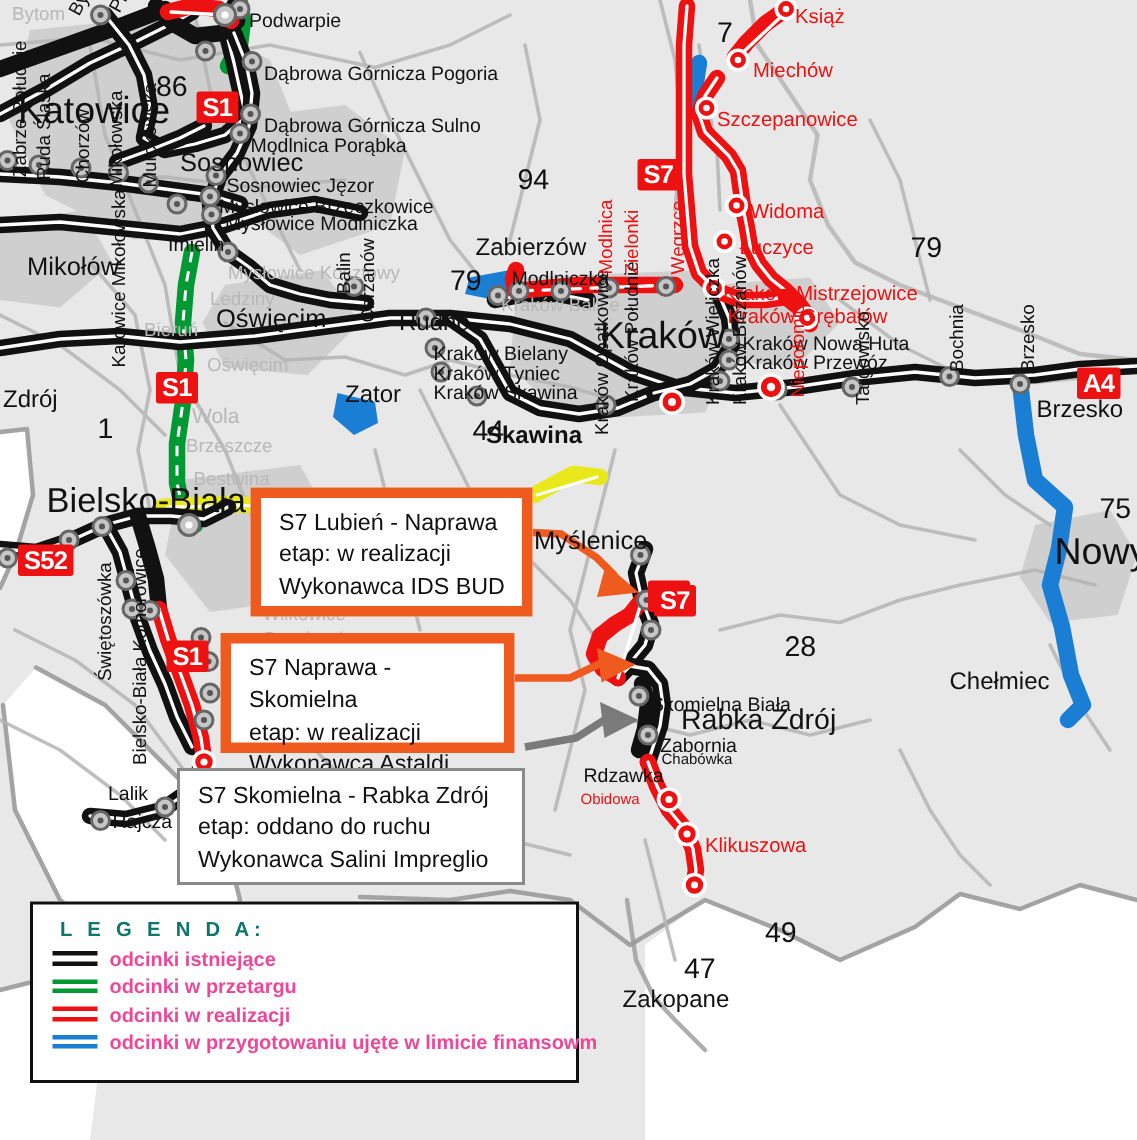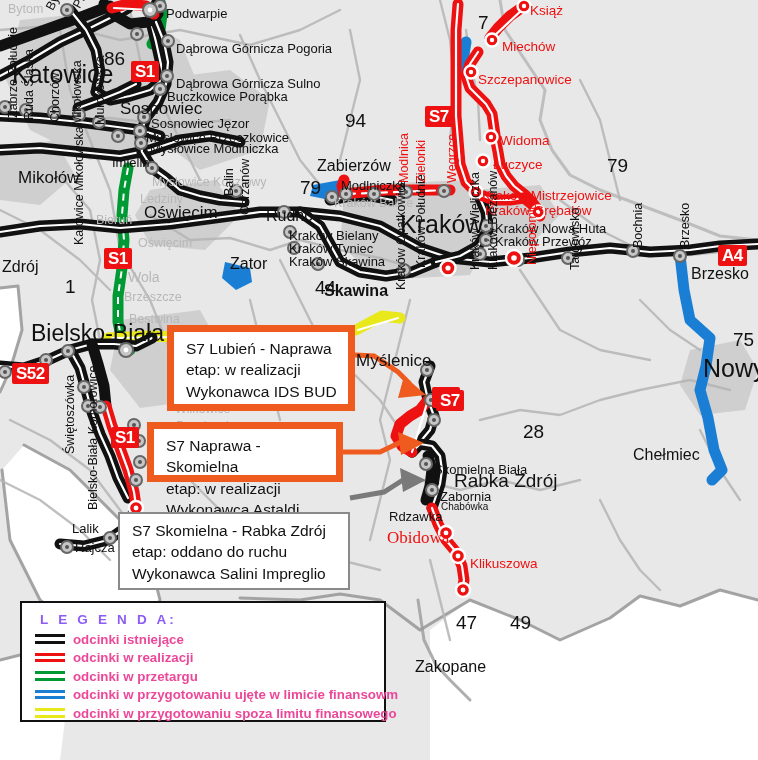--- a/index.html
+++ b/index.html
@@ -11,21 +11,21 @@
   .lbl.gry{color:#b8b8b8;}
   .shield{position:absolute;background:#ee1111;color:#fff;font-weight:bold;
           border-radius:2px;text-align:center;line-height:1;padding:2px 4px;
           font-size:17px;letter-spacing:-0.5px;}
   .callout{position:absolute;background:#fff;box-sizing:border-box;
            font-size:15.5px;color:#111;line-height:1.38;padding:6px 10px 5px 12px;}
   .callout.org{border:7px solid #0f172a;}
   .callout.gry2{border:2px solid #8a8a8a;}
   .legend{position:absolute;left:20px;top:601px;width:366px;height:121px;
           background:#fff;border:2.5px solid #111;box-sizing:border-box;padding:7px 0 0 13px;}
-  .legend .ttl{font-size:13.5px;font-weight:bold;letter-spacing:3.2px;color:#8b5cf6;margin:2px 0 3px 5px;}
+  .legend .ttl{font-size:13.5px;font-weight:bold;letter-spacing:3.2px;color:#0f766e;margin:2px 0 3px 5px;}
   .legend .row{display:flex;align-items:center;height:18.5px;}
   .legend .sw{width:30px;height:10px;margin-right:8px;flex:none;position:relative;}
   .legend .sw i{position:absolute;left:0;width:30px;height:3px;display:block;}
   .legend .sw i.a{top:0px;}
   .legend .sw i.b{top:4px;background:#fff;height:2px;}
   .legend .sw i.c{top:6.5px;}
   .legend .txt{font-size:13.3px;font-weight:bold;color:#ec4899;white-space:nowrap;}
 </style>
 </head>
 <body>
@@ -479,21 +479,21 @@
       <div class="lbl " style="left: 324px; top: 282px; font-size: 16px; font-weight: bold;">Skawina</div>
       <div class="lbl " style="left: 2px; top: 258px; font-size: 16px; font-weight: normal;">Zdrój</div>
       <div class="lbl " style="left: 230px; top: 255px; font-size: 16px; font-weight: normal;">Zator</div>
       <div class="lbl " style="left: 633px; top: 446px; font-size: 16px; font-weight: normal;">Chełmiec</div>
       <div class="lbl " style="left: 415px; top: 658px; font-size: 16px; font-weight: normal;">Zakopane</div>
       <div class="lbl " style="left: 691px; top: 265px; font-size: 16px; font-weight: normal;">Brzesko</div>
       <div class="lbl " style="left: 266px; top: 207px; font-size: 16px; font-weight: normal;">Rudno</div>
       <div class="lbl " style="left: 166px; top: 6px; font-size: 13px;">Podwarpie</div>
       <div class="lbl " style="left: 176px; top: 41px; font-size: 13px;">Dąbrowa Górnicza Pogoria</div>
       <div class="lbl " style="left: 176px; top: 76px; font-size: 13px;">Dąbrowa Górnicza Sulno</div>
-      <div class="lbl " style="left: 167px; top: 89px; font-size: 13px;">Buczkowice Porąbka</div>
+      <div class="lbl " style="left: 167px; top: 89px; font-size: 13px;">Modlnica Porąbka</div>
       <div class="lbl " style="left: 151px; top: 116px; font-size: 13px;">Sosnowiec Jęzor</div>
       <div class="lbl " style="left: 146px; top: 130px; font-size: 13px;">Mysłowice Brzęczkowice</div>
       <div class="lbl " style="left: 150px; top: 141px; font-size: 13px;">Mysłowice Modlniczka</div>
       <div class="lbl " style="left: 112px; top: 155px; font-size: 13px;">Imielin</div>
       <div class="lbl " style="left: 289px; top: 228px; font-size: 13px;">Kraków Bielany</div>
       <div class="lbl " style="left: 289px; top: 241px; font-size: 13px;">Kraków Tyniec</div>
       <div class="lbl " style="left: 289px; top: 254px; font-size: 13px;">Kraków Skawina</div>
       <div class="lbl " style="left: 495px; top: 221px; font-size: 13px;">Kraków Nowa Huta</div>
       <div class="lbl " style="left: 495px; top: 234px; font-size: 13px;">Kraków Przewóz</div>
       <div class="lbl " style="left: 341px; top: 178px; font-size: 13px;">Modlniczka</div>
@@ -503,32 +503,32 @@
       <div class="lbl " style="left: 389px; top: 509px; font-size: 13px;">Rdzawka</div>
       <div class="lbl " style="left: 75px; top: 540px; font-size: 13px;">Rajcza</div>
       <div class="lbl " style="left: 72px; top: 521px; font-size: 13px;">Lalik</div>
       <div class="lbl red" style="left: 530px; top: 3px; font-size: 13.5px;">Książ</div>
       <div class="lbl red" style="left: 502px; top: 39px; font-size: 13.5px;">Miechów</div>
       <div class="lbl red" style="left: 478px; top: 72px; font-size: 13.5px;">Szczepanowice</div>
       <div class="lbl red" style="left: 500px; top: 133px; font-size: 13.5px;">Widoma</div>
       <div class="lbl red" style="left: 493px; top: 157px; font-size: 13.5px;">Łuczyce</div>
       <div class="lbl red" style="left: 482px; top: 188px; font-size: 13.5px;">Kraków Mistrzejowice</div>
       <div class="lbl red" style="left: 485px; top: 203px; font-size: 13.5px;">Kraków Grębałów</div>
-      <div class="lbl red" style="left: 387px; top: 528px; font-size: 17px; font-family: Liberation Serif, serif;">Obidowa</div>
+      <div class="lbl red" style="left: 387px; top: 528px; font-size: 10px;">Obidowa</div>
       <div class="lbl red" style="left: 470px; top: 556px; font-size: 13.5px;">Klikuszowa</div>
       <div class="lbl " style="left: 104px; top: 48px; font-size: 19px;">86</div>
       <div class="lbl " style="left: 345px; top: 110px; font-size: 19px;">94</div>
       <div class="lbl " style="left: 300px; top: 177px; font-size: 19px;">79</div>
       <div class="lbl " style="left: 607px; top: 155px; font-size: 19px;">79</div>
       <div class="lbl " style="left: 478px; top: 12px; font-size: 19px;">7</div>
       <div class="lbl " style="left: 315px; top: 277px; font-size: 19px;">44</div>
       <div class="lbl " style="left: 65px; top: 276px; font-size: 19px;">1</div>
       <div class="lbl " style="left: 523px; top: 421px; font-size: 19px;">28</div>
       <div class="lbl " style="left: 708px; top: 329px; font-size: 19px; margin-left: 25px;">75</div>
-      <div class="lbl " style="left: 456px; top: 612px; font-size: 19px;">47</div>
+      <div class="lbl " style="left: 456px; top: 636px; font-size: 19px;">47</div>
       <div class="lbl " style="left: 510px; top: 612px; font-size: 19px;">49</div>
       <div class="lbl gry" style="left: 8px; top: 2px; font-size: 12.5px;">Bytom</div>
       <div class="lbl gry" style="left: 140px; top: 192px; font-size: 12.5px;">Ledziny</div>
       <div class="lbl gry" style="left: 96px; top: 213px; font-size: 12.5px;">Bieruń</div>
       <div class="lbl gry" style="left: 138px; top: 236px; font-size: 12.5px;">Oświęcim</div>
       <div class="lbl gry" style="left: 128px; top: 269px; font-size: 14px;">Wola</div>
       <div class="lbl gry" style="left: 124px; top: 290px; font-size: 12.5px;">Brzeszcze</div>
       <div class="lbl gry" style="left: 129px; top: 312px; font-size: 12.5px;">Bestwina</div>
       <div class="lbl gry" style="left: 182px; top: 356px; font-size: 12.5px;">Suchy Potok</div>
       <div class="lbl gry" style="left: 178px; top: 381px; font-size: 12.5px;">Bielsko-Biała</div>
@@ -571,21 +571,21 @@
       <div class="shield" style="left: 436px; top: 390px; background: rgb(238, 17, 17);">S7</div>
       <div class="shield" style="left: 718px; top: 245px; background: rgb(238, 17, 17);">A4</div>
     </div>
 
   <div id="callout-layer">
       <div class="callout org" style="left: 167px; top: 325px; width: 188px; height: 86px; border-color: rgb(239, 90, 30);">
         <div>S7 Lubień - Naprawa</div>
         <div>etap: w realizacji</div>
         <div>Wykonawca IDS BUD</div>
       </div>
-      <div class="callout org" style="left: 147px; top: 422px; width: 196px; height: 60px; border-color: rgb(239, 90, 30);">
+      <div class="callout org" style="left: 147px; top: 422px; width: 196px; height: 80px; border-color: rgb(239, 90, 30);">
         <div>S7 Naprawa - Skomielna</div>
         <div>etap: w realizacji</div>
         <div>Wykonawca Astaldi</div>
       </div>
       <div class="callout gry2" style="left: 118px; top: 512px; width: 232px; height: 78px; border-color: rgb(138, 138, 138);">
         <div>S7 Skomielna - Rabka Zdrój</div>
         <div>etap: oddano do ruchu</div>
         <div>Wykonawca Salini Impreglio</div>
       </div>
     </div>
@@ -596,46 +596,38 @@
         <div class="row">
           <span class="sw">
             <i class="a" style="background: rgb(17, 17, 17);"></i>
             <i class="b"></i>
             <i class="c" style="background: rgb(17, 17, 17);"></i>
           </span>
           <span class="txt">odcinki istniejące</span>
         </div>
         <div class="row">
           <span class="sw">
+            <i class="a" style="background: rgb(0, 153, 51);"></i>
+            <i class="b"></i>
+            <i class="c" style="background: rgb(0, 153, 51);"></i>
+          </span>
+          <span class="txt">odcinki w przetargu</span>
+        </div>
+        <div class="row">
+          <span class="sw">
             <i class="a" style="background: rgb(238, 17, 17);"></i>
             <i class="b"></i>
             <i class="c" style="background: rgb(238, 17, 17);"></i>
           </span>
           <span class="txt">odcinki w realizacji</span>
-        </div>
-        <div class="row">
-          <span class="sw">
-            <i class="a" style="background: rgb(0, 153, 51);"></i>
-            <i class="b"></i>
-            <i class="c" style="background: rgb(0, 153, 51);"></i>
-          </span>
-          <span class="txt">odcinki w przetargu</span>
         </div>
         <div class="row">
           <span class="sw">
             <i class="a" style="background: rgb(26, 127, 212);"></i>
             <i class="b"></i>
             <i class="c" style="background: rgb(26, 127, 212);"></i>
           </span>
           <span class="txt">odcinki w przygotowaniu ujęte w limicie finansowm</span>
         </div>
-        <div class="row">
-          <span class="sw">
-            <i class="a" style="background: rgb(232, 232, 26);"></i>
-            <i class="b"></i>
-            <i class="c" style="background: rgb(232, 232, 26);"></i>
-          </span>
-          <span class="txt">odcinki w przygotowaniu spoza limitu finansowego</span>
-        </div>
       </div>
   </div>
 
 </div>
 
 </body></html>

